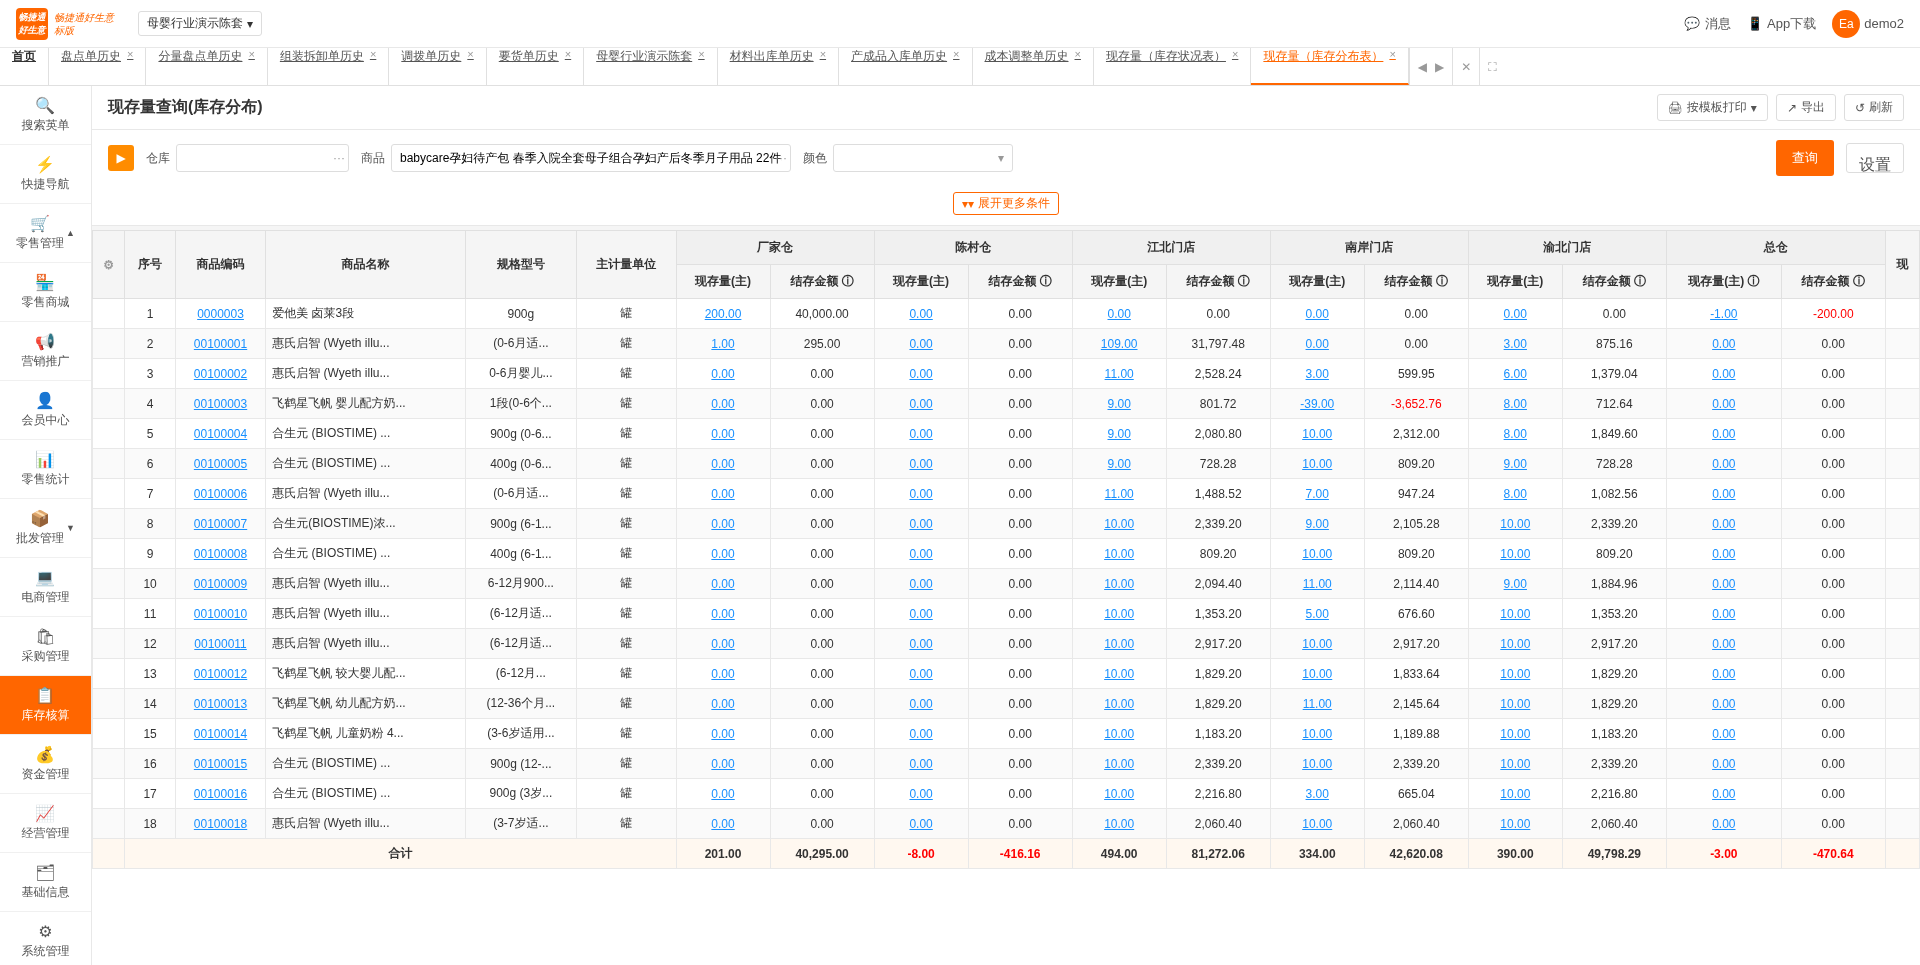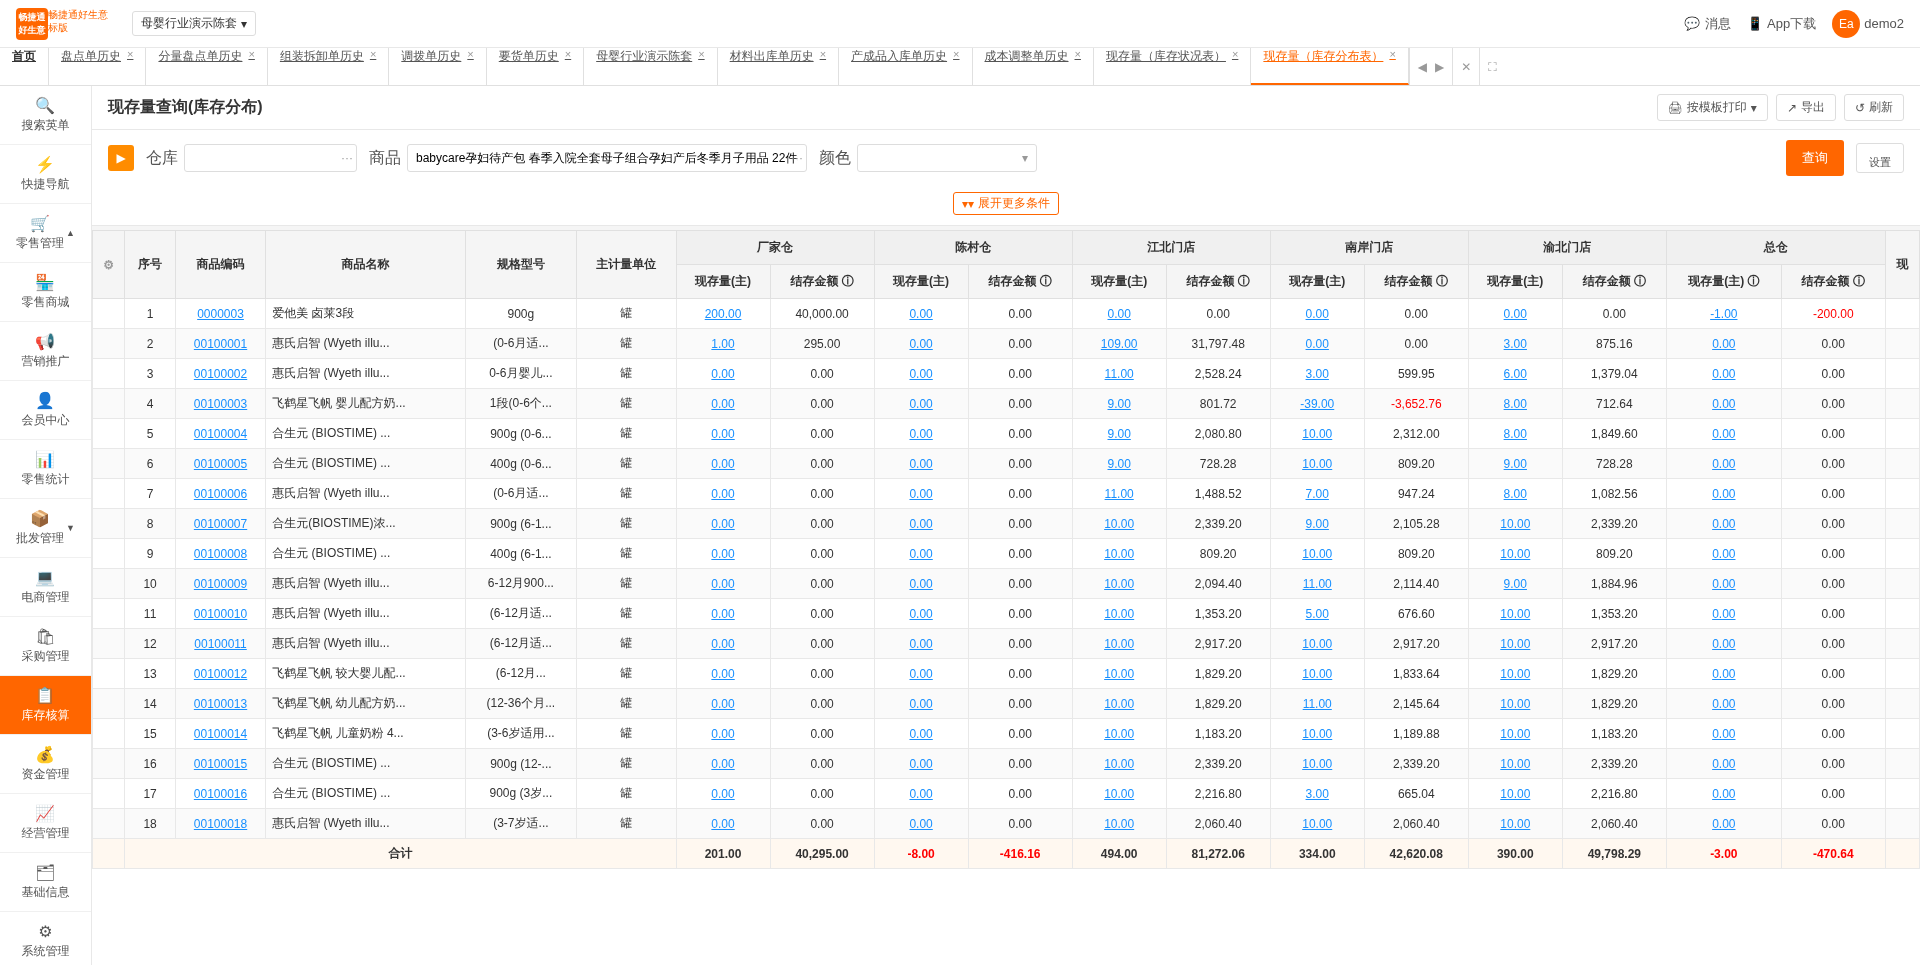--- a/index.html
+++ b/index.html
@@ -1,21 +1,21 @@
 <!DOCTYPE html>
 <html><head>
   <meta charset="utf-8">
   <style>
     * { box-sizing: border-box; margin: 0; padding: 0; }
     body { font-family: "Microsoft YaHei", "PingFang SC", Arial, sans-serif; font-size: 12px; background: #f5f5f5; color: #333; overflow: hidden; }
     
     
     .top-bar { height: 48px; background: #fff; display: flex; align-items: center; justify-content: space-between; padding: 0 16px; border-bottom: 1px solid #e8e8e8; }
     .top-bar-left { display: flex; align-items: center; gap: 8px; }
-    .logo-area { display: flex; align-items: flex-start; gap: 0; }
+    .logo-area { display: flex; align-items: center; gap: 6px; font-style: italic; }
     .logo-icon { width: 32px; height: 32px; background: #ff6600; border-radius: 4px; display: flex; align-items: center; justify-content: center; color: #fff; font-size: 10px; font-weight: bold; }
     .top-bar-right { display: flex; align-items: center; gap: 16px; font-size: 13px; color: #555; }
     .top-bar-right .item { display: flex; align-items: center; gap: 4px; cursor: pointer; }
     .user-avatar { width: 28px; height: 28px; background: #ff6600; border-radius: 50%; display: flex; align-items: center; justify-content: center; color: #fff; font-size: 12px; }
 
     
     .nav-tabs { height: 38px; background: #fff; display: flex; align-items: stretch; border-bottom: 1px solid #e0e0e0; overflow: hidden; }
     .nav-tab { display: flex; align-items: flex-start; padding: 0 12px; font-size: 12px; cursor: pointer; white-space: nowrap; border-right: 1px solid #e0e0e0; position: relative; color: #555; gap: 4px; text-decoration: underline; }
     .nav-tab.active { background: #fff; color: #ff6600; border-bottom: 2px solid #ff6600; }
     .nav-tab.home { color: #333; font-weight: bold; }
@@ -40,27 +40,27 @@
     
     .page-header { background: #fff; padding: 8px 16px; display: flex; align-items: center; justify-content: space-between; border-bottom: 1px solid #e8e8e8; gap: 32px; }
     .page-title { font-size: 16px; font-weight: bold; color: #333; }
     .page-actions { display: flex; align-items: center; gap: 8px; }
     .btn-action { display: flex; align-items: center; gap: 4px; padding: 4px 10px; border: 1px solid #ddd; border-radius: 3px; background: #fff; cursor: pointer; font-size: 12px; color: #555; }
 
     
     .filter-area { background: #fff; padding: 10px 16px; margin-bottom: 4px; display: flex; align-items: center; gap: 12px; flex-wrap: wrap; border-bottom: 1px solid #e8e8e8; }
     .filter-row { display: flex; align-items: center; gap: 12px; width: 100%; }
     .filter-item { display: flex; align-items: center; gap: 6px; }
-    .filter-label { font-size: 16px; color: #555; white-space: nowrap; }
+    .filter-label { font-size: 12px; color: #555; white-space: nowrap; }
     .filter-input { border: 1px solid #ddd; border-radius: 3px; padding: 4px 8px; font-size: 12px; height: 28px; min-width: 100px; }
     .filter-input-long { min-width: 400px; }
     .filter-arrow { width: 26px; height: 26px; background: #ff8c00; border-radius: 3px; display: flex; align-items: center; justify-content: center; color: #fff; cursor: pointer; flex-shrink: 0; }
     .expand-btn { display: flex; align-items: center; gap: 4px; color: #ff6600; cursor: pointer; font-size: 12px; padding: 2px 8px; border: 1px solid #ff6600; border-radius: 3px; }
     .btn-primary { background: #ff6600; color: #fff; border: none; border-radius: 3px; padding: 5px 16px; cursor: pointer; font-size: 13px; height: 36px; }
-    .btn-secondary { background: #fff; color: #555; border: 1px solid #ddd; border-radius: 3px; padding: 11px 12px; cursor: pointer; font-size: 11px; height: 30px; }
+    .btn-secondary { background: #fff; color: #555; border: 1px solid #ddd; border-radius: 3px; padding: 11px 12px; cursor: pointer; font-size: 16px; height: 30px; }
 
     
     .table-wrap { flex: 1; overflow: auto; background: #fff; margin: 0 0 0 0; }
     
     
     table { width: 100%; border-collapse: collapse; font-size: 12px; }
     thead tr { background: #f5f5f5; }
     thead th { padding: 8px 6px; border: 1px solid #e0e0e0; text-align: center; font-weight: bold; color: #333; white-space: nowrap; position: sticky; top: 0; background: #f5f5f5; z-index: 1; }
     thead th.group-header { background: #f0f0f0; }
     tbody tr:nth-child(odd) { background: #fff; }

